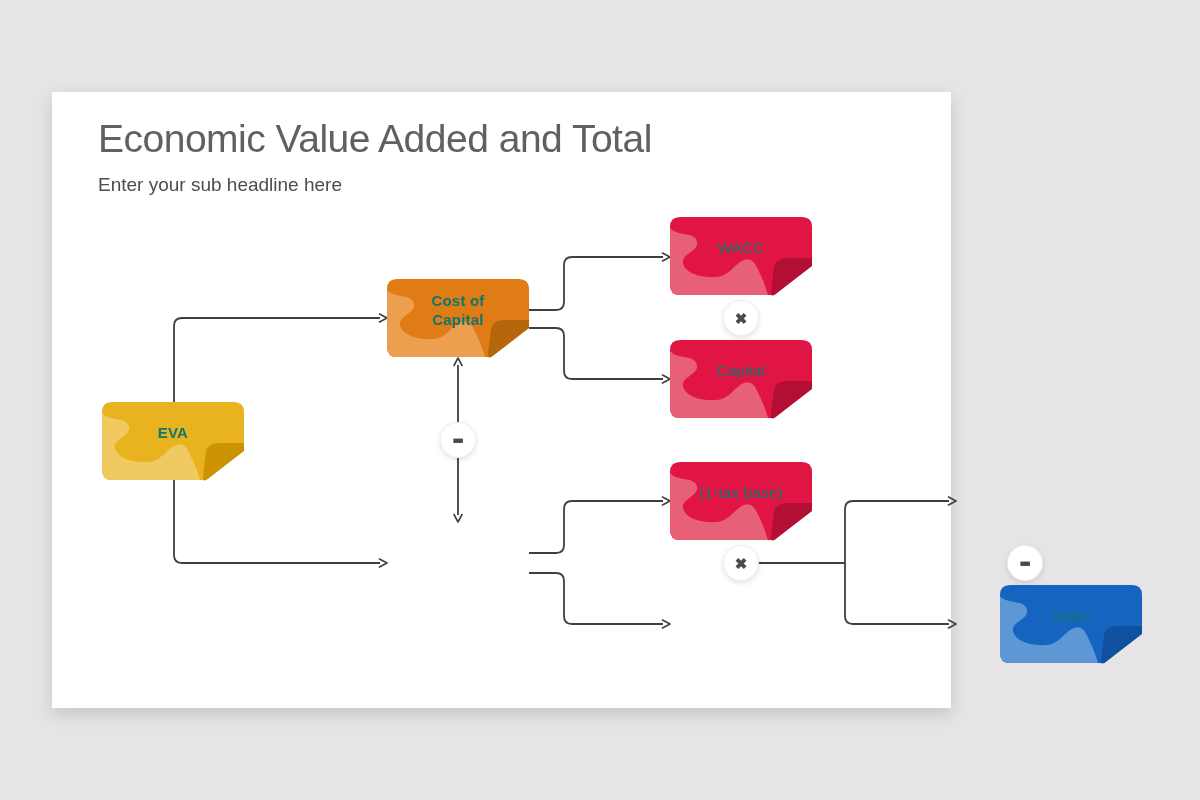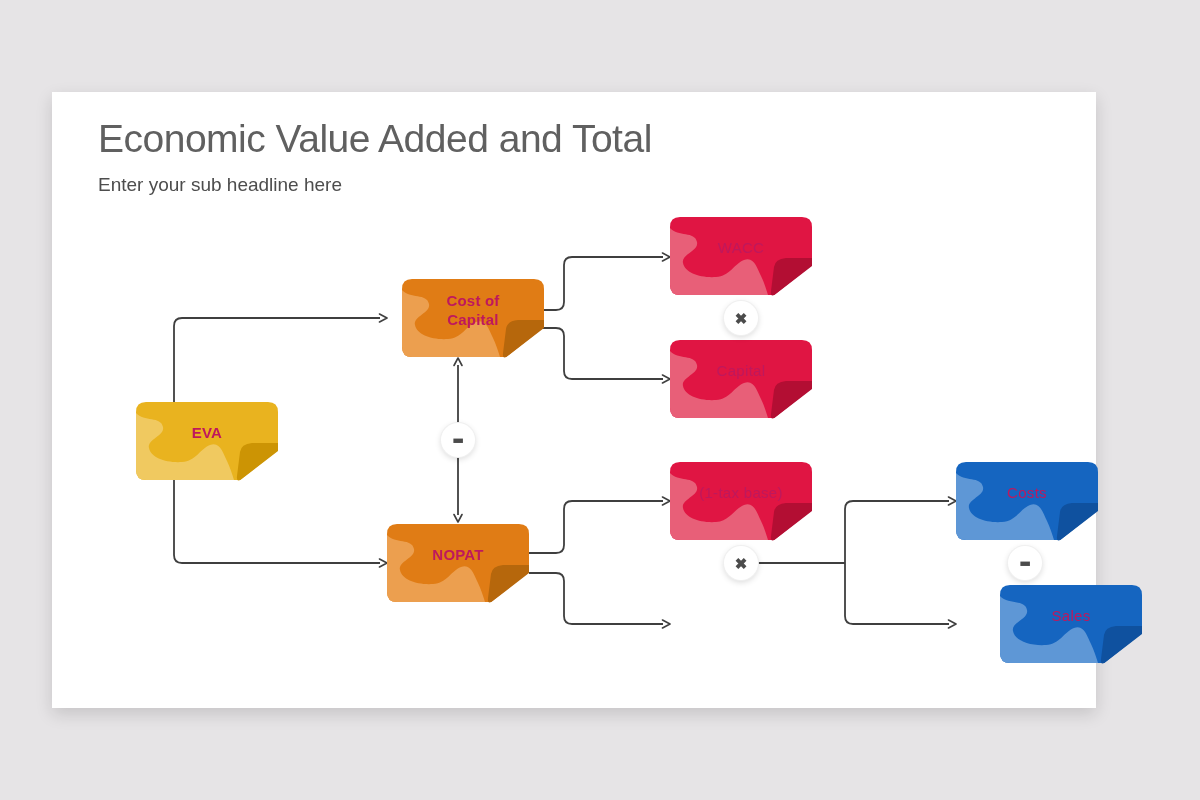--- a/index.html
+++ b/index.html
@@ -2,41 +2,41 @@
 <html><head>
 <meta charset="utf-8">
 <style>
   html,body{margin:0;padding:0;}
   body{
     width:1200px;height:800px;position:relative;overflow:hidden;
     font-family:"Liberation Sans", sans-serif;
     background:#e6e4e6;
   }
   .slide{
-    position:absolute;left:52px;top:92px;width:1044px;height:616px;
+    position:absolute;left:52px;top:92px;width:899px;height:616px;
     background:#ffffff;box-shadow:0 6px 16px rgba(0,0,0,.14);
   }
   .slide-title{
     position:absolute;left:46px;top:26px;
     font-size:39px;font-weight:400;color:#606060;letter-spacing:-.5px;line-height:1.1;
   }
   .slide-subtitle{
     position:absolute;left:46px;top:82px;
     font-size:19px;font-weight:400;color:#4d4d4d;
   }
   .diagram{position:absolute;inset:0;}
   svg.connectors{position:absolute;left:0;top:0;overflow:visible;}
   .connectors path{fill:none;stroke:var(--line-color,#3f3f3f);stroke-width:1.8;}
   .connectors marker path{stroke:var(--line-color,#3f3f3f);stroke-width:1.6;fill:none;}
   .node{position:absolute;width:142px;height:78px;}
   .node svg{position:absolute;left:0;top:0;overflow:visible;display:block;}
   .node-label{
     position:absolute;inset:0;padding-bottom:15px;
     display:flex;align-items:center;justify-content:center;text-align:center;
-    color:#be185d;font-size:15px;line-height:1.25;white-space:pre-line;
+    color:#0f766e;font-size:15px;line-height:1.25;white-space:pre-line;
   }
   .node-label.bold{font-weight:700;letter-spacing:.2px;}
   .node-label.reg{font-weight:400;letter-spacing:.3px;}
   .op{
     position:absolute;width:34px;height:34px;border-radius:50%;
     background:#ffffff;
     box-shadow:0 0 0 1px #f0f0f0, 0 2px 6px rgba(0,0,0,.16);
     display:flex;align-items:center;justify-content:center;
   }
   .op-glyph{display:inline-block;font-weight:700;line-height:1;}
@@ -64,47 +64,39 @@
       <path d="M406,273 V423" marker-start="url(#arrow)" marker-end="url(#arrow)"></path>
       <path d="M477,218 H504 Q512,218 512,210 V173 Q512,165 520,165 H611" marker-end="url(#arrow)"></path>
       <path d="M477,236 H504 Q512,236 512,244 V279 Q512,287 520,287 H611" marker-end="url(#arrow)"></path>
       <path d="M477,461 H504 Q512,461 512,453 V417 Q512,409 520,409 H611" marker-end="url(#arrow)"></path>
       <path d="M477,481 H504 Q512,481 512,489 V524 Q512,532 520,532 H611" marker-end="url(#arrow)"></path>
       <path d="M706,471 H793"></path>
       <path d="M793,471 V417 Q793,409 801,409 H897" marker-end="url(#arrow)"></path>
       <path d="M793,471 V524 Q793,532 801,532 H897" marker-end="url(#arrow)"></path>
     </svg>
 
-    <div class="node" style="left:50px;top:310px;margin-left:34px;">
+    <div class="node" style="left:50px;top:310px;">
       <svg width="142" height="84" viewBox="0 0 142 84">
         <path d="M10,0 H132 Q142,0 142,10 V48 L104,78 H10 Q0,78 0,68 V10 Q0,0 10,0 Z" style="fill: rgb(233, 179, 31);"></path>
         <path d="M0,11 C8,20 25,14 27,25 C29,34 11,37 13,46 C15,56 30,61 46,60 C60,59 64,47 74,43 C84,39 87,51 91,59 C94,65 96,72 98,78 H10 Q0,78 0,68 Z" style="fill: rgb(240, 201, 96);"></path>
         <path d="M116,41 H142 V49 L107,76 Q100,82 101,74 L104,50 Q105,42 116,41 Z" style="fill: rgb(204, 148, 4);"></path>
       </svg>
       <div class="node-label bold">EVA</div>
     </div>
 
-    <div class="node" style="left:350px;top:187px;">
+    <div class="node" style="left:335px;top:187px;">
       <svg width="142" height="84" viewBox="0 0 142 84">
         <path d="M10,0 H132 Q142,0 142,10 V48 L104,78 H10 Q0,78 0,68 V10 Q0,0 10,0 Z" style="fill: rgb(224, 124, 21);"></path>
         <path d="M0,11 C8,20 25,14 27,25 C29,34 11,37 13,46 C15,56 30,61 46,60 C60,59 64,47 74,43 C84,39 87,51 91,59 C94,65 96,72 98,78 H10 Q0,78 0,68 Z" style="fill: rgb(236, 159, 79);"></path>
         <path d="M116,41 H142 V49 L107,76 Q100,82 101,74 L104,50 Q105,42 116,41 Z" style="fill: rgb(182, 103, 12);"></path>
       </svg>
       <div class="node-label bold">Cost of
 Capital</div>
     </div>
 
-    <div class="node" style="left:335px;top:432px;">
-      <svg width="142" height="84" viewBox="0 0 142 84">
-        <path d="M10,0 H132 Q142,0 142,10 V48 L104,78 H10 Q0,78 0,68 V10 Q0,0 10,0 Z" style="fill: rgb(224, 124, 21);"></path>
-        <path d="M0,11 C8,20 25,14 27,25 C29,34 11,37 13,46 C15,56 30,61 46,60 C60,59 64,47 74,43 C84,39 87,51 91,59 C94,65 96,72 98,78 H10 Q0,78 0,68 Z" style="fill: rgb(236, 159, 79);"></path>
-        <path d="M116,41 H142 V49 L107,76 Q100,82 101,74 L104,50 Q105,42 116,41 Z" style="fill: rgb(182, 103, 12);"></path>
-      </svg>
-      <div class="node-label bold">NOPAT</div>
-    </div>
 
     <div class="node" style="left:618px;top:125px;">
       <svg width="142" height="84" viewBox="0 0 142 84">
         <path d="M10,0 H132 Q142,0 142,10 V48 L104,78 H10 Q0,78 0,68 V10 Q0,0 10,0 Z" style="fill: rgb(224, 21, 67);"></path>
         <path d="M0,11 C8,20 25,14 27,25 C29,34 11,37 13,46 C15,56 30,61 46,60 C60,59 64,47 74,43 C84,39 87,51 91,59 C94,65 96,72 98,78 H10 Q0,78 0,68 Z" style="fill: rgb(232, 95, 120);"></path>
         <path d="M116,41 H142 V49 L107,76 Q100,82 101,74 L104,50 Q105,42 116,41 Z" style="fill: rgb(179, 14, 51);"></path>
       </svg>
       <div class="node-label reg">WACC</div>
     </div>
 
@@ -120,28 +112,20 @@
     <div class="node" style="left:618px;top:370px;">
       <svg width="142" height="84" viewBox="0 0 142 84">
         <path d="M10,0 H132 Q142,0 142,10 V48 L104,78 H10 Q0,78 0,68 V10 Q0,0 10,0 Z" style="fill: rgb(224, 21, 67);"></path>
         <path d="M0,11 C8,20 25,14 27,25 C29,34 11,37 13,46 C15,56 30,61 46,60 C60,59 64,47 74,43 C84,39 87,51 91,59 C94,65 96,72 98,78 H10 Q0,78 0,68 Z" style="fill: rgb(232, 95, 120);"></path>
         <path d="M116,41 H142 V49 L107,76 Q100,82 101,74 L104,50 Q105,42 116,41 Z" style="fill: rgb(179, 14, 51);"></path>
       </svg>
       <div class="node-label reg">(1-tax base)</div>
     </div>
 
 
-    <div class="node" style="left:904px;top:370px;">
-      <svg width="142" height="84" viewBox="0 0 142 84">
-        <path d="M10,0 H132 Q142,0 142,10 V48 L104,78 H10 Q0,78 0,68 V10 Q0,0 10,0 Z" style="fill: rgb(21, 101, 192);"></path>
-        <path d="M0,11 C8,20 25,14 27,25 C29,34 11,37 13,46 C15,56 30,61 46,60 C60,59 64,47 74,43 C84,39 87,51 91,59 C94,65 96,72 98,78 H10 Q0,78 0,68 Z" style="fill: rgb(94, 151, 214);"></path>
-        <path d="M116,41 H142 V49 L107,76 Q100,82 101,74 L104,50 Q105,42 116,41 Z" style="fill: rgb(15, 81, 159);"></path>
-      </svg>
-      <div class="node-label reg">Costs</div>
-    </div>
 
     <div class="node" style="left:948px;top:493px;">
       <svg width="142" height="84" viewBox="0 0 142 84">
         <path d="M10,0 H132 Q142,0 142,10 V48 L104,78 H10 Q0,78 0,68 V10 Q0,0 10,0 Z" style="fill: rgb(21, 101, 192);"></path>
         <path d="M0,11 C8,20 25,14 27,25 C29,34 11,37 13,46 C15,56 30,61 46,60 C60,59 64,47 74,43 C84,39 87,51 91,59 C94,65 96,72 98,78 H10 Q0,78 0,68 Z" style="fill: rgb(94, 151, 214);"></path>
         <path d="M116,41 H142 V49 L107,76 Q100,82 101,74 L104,50 Q105,42 116,41 Z" style="fill: rgb(15, 81, 159);"></path>
       </svg>
       <div class="node-label reg">Sales</div>
     </div>
 

